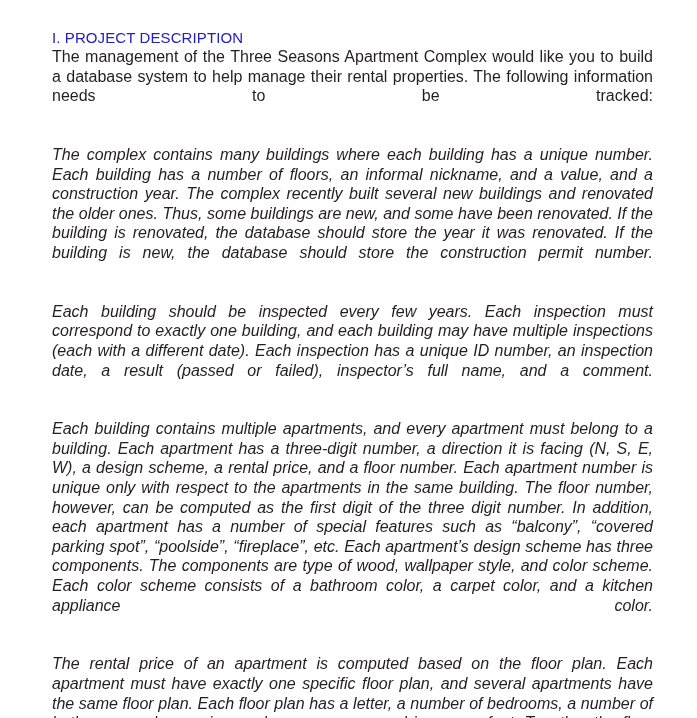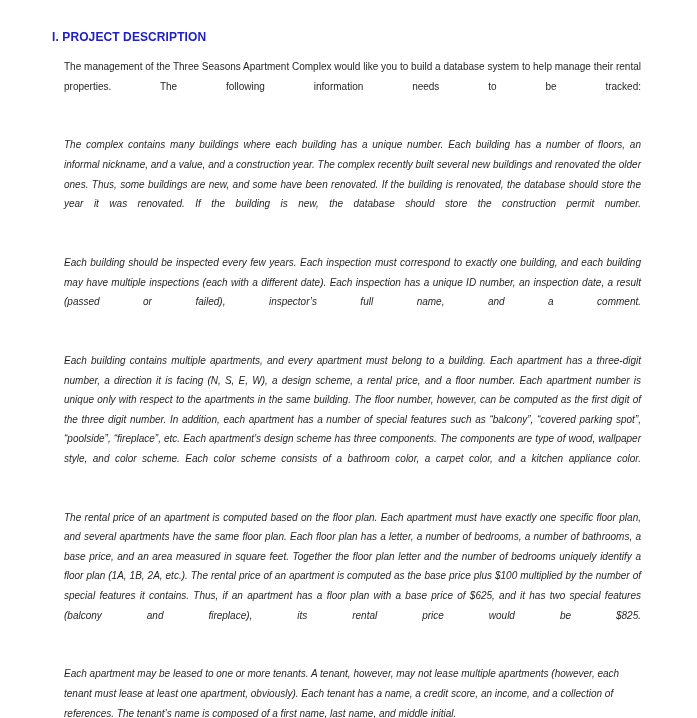--- a/index.html
+++ b/index.html
@@ -16,33 +16,33 @@
     overflow: hidden;
   }
   .page {
     box-sizing: border-box;
     width: 697px;
     height: 718px;
     padding: 30px 44px 0 52px;
     background: #ffffff;
   }
   .section-heading {
-    font-size: 12px;
-    font-weight: bold;
+    font-size: 15px;
+    font-weight: normal;
     color: #2020c0;
     letter-spacing: 0.1px;
     margin: 0 0 2px 0;
     line-height: 15px;
   }
   .doc-body {
     width: 601px;
   }
   p.para {
-    margin: 12px;
-    font-size: 10px;
+    margin: 0;
+    font-size: 16px;
     line-height: 19.6px;
     text-align: justify;
     text-justify: inter-word;
     color: #231f20;
     -webkit-hyphens: none;
     hyphens: none;
   }
   p.para.spaced {
     margin-top: 19.6px;
     font-style: italic;

